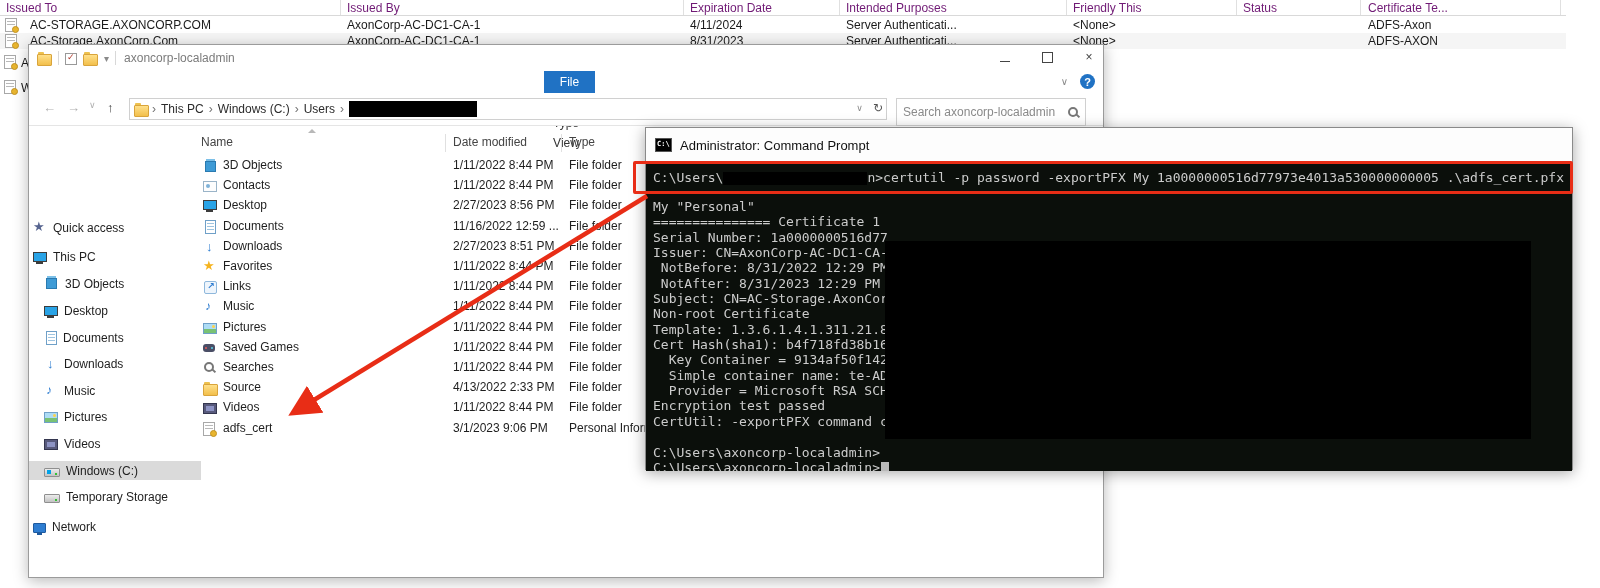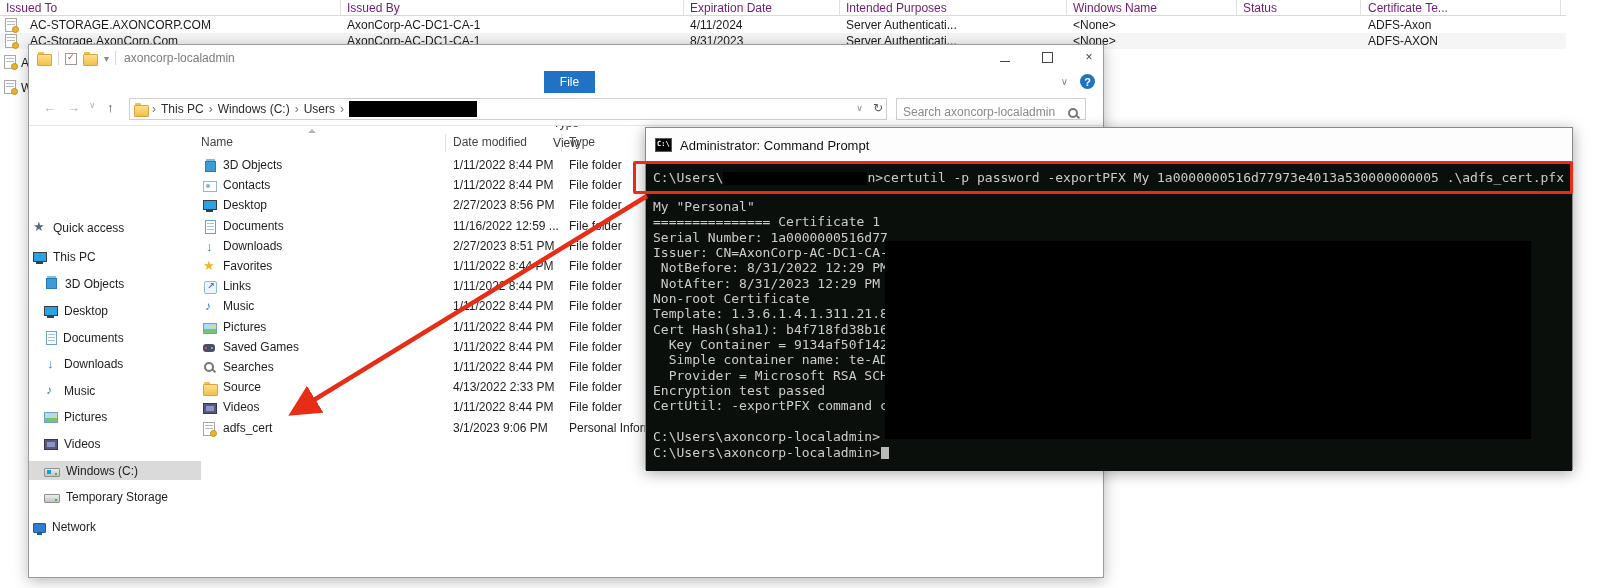--- a/index.html
+++ b/index.html
@@ -35,22 +35,22 @@
         font-size:11px;display:flex;align-items:center;justify-content:center;}
   .addr-row{position:absolute;left:0;top:49px;width:100%;height:31px;background:#fff;border-bottom:1px solid #e5e5e5;}
   .navbtn{position:absolute;top:6px;font-size:13px;color:#b0b0b0;}
   .navbtn.dark{color:#3c3c3c;}
   .addr-box{position:absolute;left:100px;top:4px;width:758px;height:22px;border:1px solid #d0d0d0;background:#fff;
             display:flex;align-items:center;padding-left:4px;box-sizing:border-box;}
   .crumb{color:#2b2b2b;font-size:12px;margin:0 2px;white-space:nowrap;}
   .crumb-sep{color:#737373;font-size:12px;margin:0 3px;}
   .addr-redact{width:128px;height:16px;background:#000;margin-left:2px;}
   .addr-right{position:absolute;right:3px;top:2px;display:flex;gap:10px;align-items:center;}
-  .search-box{position:absolute;left:867px;top:4px;width:190px;height:22px;border:1px solid #d0d0d0;background:#fff;
-              display:flex;align-items:flex-end;justify-content:space-between;padding:0 6px;box-sizing:border-box;}
+  .search-box{position:absolute;left:867px;top:4px;width:190px;height:28px;border:1px solid #d0d0d0;background:#fff;
+              display:flex;align-items:center;justify-content:space-between;padding:0 6px;box-sizing:border-box;}
   .search-ph{color:#8a8a8a;font-size:12px;white-space:nowrap;}
   .sidebar{position:absolute;left:0;top:81px;width:157px;height:451px;background:#fff;}
   .sb-item{position:absolute;height:19px;display:flex;align-items:center;gap:6px;width:157px;font-size:12px;color:#1e1e1e;white-space:nowrap;}
   .sb-item.sel{background:#dadada;}
   .flist{position:absolute;left:157px;top:81px;width:916px;height:451px;}
   .fl-head{position:absolute;left:0;top:6px;height:22px;width:916px;color:#444;}
   .fl-col{position:absolute;top:3px;font-size:12px;white-space:nowrap;}
   .fl-colsep{position:absolute;top:2px;width:1px;height:18px;background:#e0e0e0;}
   .sortcaret{position:absolute;left:122px;top:-3px;width:0;height:0;border-left:4px solid transparent;
              border-right:4px solid transparent;border-bottom:4px solid #b8b8b8;}
@@ -128,21 +128,21 @@
 <body>
 
 <div class="stage">
 
   <section class="certmgr">
     <div class="cm-header" id="cmHeader">
         <span class="cm-col" style="left: 6px;">Issued To</span>
         <span class="cm-col" style="left: 347px;">Issued By</span>
         <span class="cm-col" style="left: 690px;">Expiration Date</span>
         <span class="cm-col" style="left: 846px;">Intended Purposes</span>
-        <span class="cm-col" style="left: 1073px;">Windows Name</span>
+        <span class="cm-col" style="left: 1073px;">Friendly This</span>
         <span class="cm-col" style="left: 1243px;">Status</span>
         <span class="cm-col" style="left: 1368px;">Certificate Te...</span>
         <span class="cm-sep" style="left: 340px;"></span>
         <span class="cm-sep" style="left: 683px;"></span>
         <span class="cm-sep" style="left: 839px;"></span>
         <span class="cm-sep" style="left: 1066px;"></span>
         <span class="cm-sep" style="left: 1236px;"></span>
         <span class="cm-sep" style="left: 1360px;"></span>
         <span class="cm-sep" style="left: 1560px;"></span>
       </div>
@@ -391,20 +391,21 @@
     </div>
     <div class="cmd-body">
       <div class="cmd-line cmd-command"><span>C:\Users\</span><span class="inline-redact"></span><span>n&gt;certutil -p password -exportPFX My 1a0000000516d77973e4013a530000000005 .\adfs_cert.pfx</span></div>
       <div class="cmd-out" id="cmdOut">
           <div class="cmd-line">My "Personal"</div>
           <div class="cmd-line">=============== Certificate 1</div>
           <div class="cmd-line">Serial Number: 1a0000000516d77</div>
           <div class="cmd-line">Issuer: CN=AxonCorp-AC-DC1-CA-</div>
           <div class="cmd-line"> NotBefore: 8/31/2022 12:29 PM</div>
           <div class="cmd-line"> NotAfter: 8/31/2023 12:29 PM</div>
+          <div class="cmd-line">Subject: CN=AC-Storage.AxonCor</div>
           <div class="cmd-line">Non-root Certificate</div>
           <div class="cmd-line">Template: 1.3.6.1.4.1.311.21.8</div>
           <div class="cmd-line">Cert Hash(sha1): b4f718fd38b16</div>
           <div class="cmd-line">  Key Container = 9134af50f142</div>
           <div class="cmd-line">  Simple container name: te-AD</div>
           <div class="cmd-line">  Provider = Microsoft RSA SCH</div>
           <div class="cmd-line">Encryption test passed</div>
           <div class="cmd-line">CertUtil: -exportPFX command completed successfully.</div>
           <div class="cmd-line"> </div>
           <div class="cmd-line">C:\Users\axoncorp-localadmin&gt;</div>

